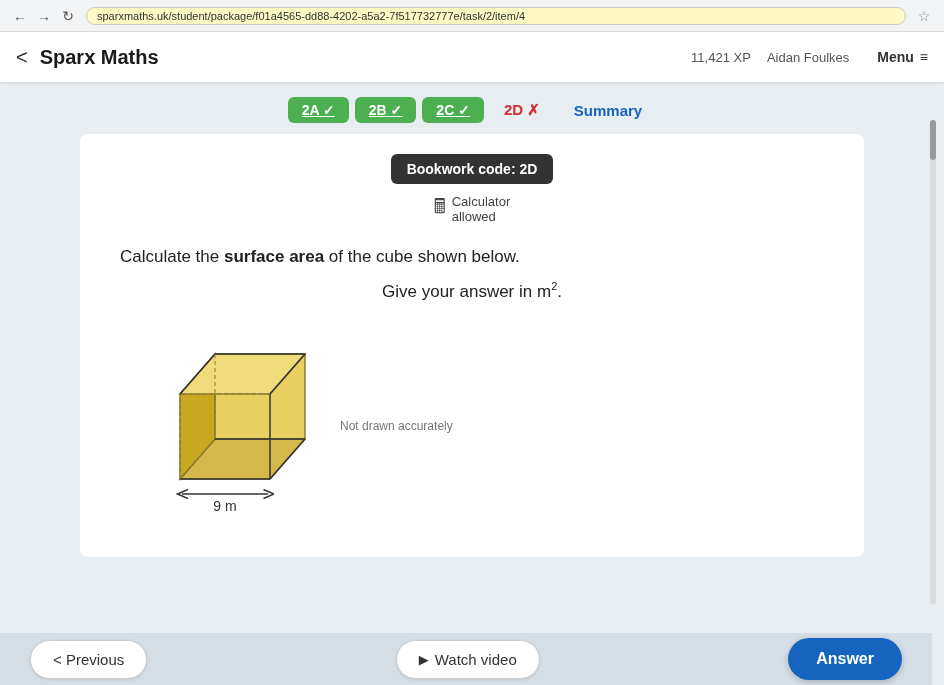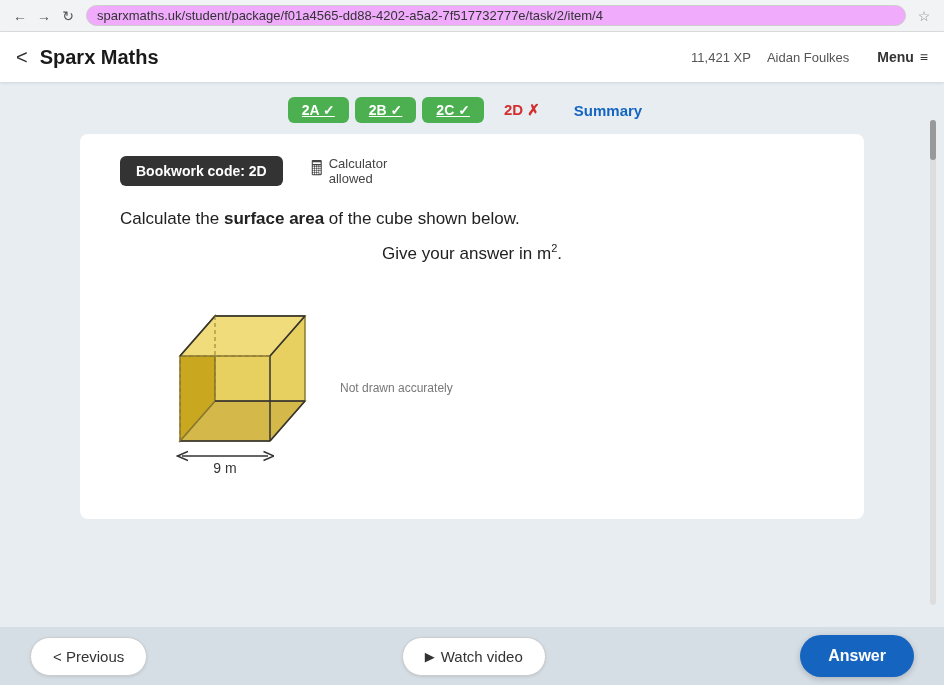--- a/index.html
+++ b/index.html
@@ -29,25 +29,25 @@
     }
     .browser-bar .nav-btn {
       width: 20px; height: 20px;
       border: none; background: none;
       cursor: pointer; color: #555;
       font-size: 14px;
       display: flex; align-items: center; justify-content: center;
     }
     .browser-bar .url-bar {
       flex: 1;
-      background: #f0abfc;
+      background: #fef9c3;
       border: 1px solid #ccc;
       border-radius: 12px;
       padding: 2px 10px;
-      font-size: 13px;
+      font-size: 11px;
       color: #333;
     }
     .browser-bar .star-btn {
       width: 20px; height: 20px;
       background: none; border: none;
       color: #888; cursor: pointer; font-size: 14px;
     }
 
     
     .top-nav {
@@ -136,22 +136,23 @@
       margin: 0 80px;
       border-radius: 8px;
       padding: 20px 40px 20px;
       position: relative;
     }
 
     
     .bookwork-row {
       display: flex;
       align-items: center;
-      gap: 28px;
+      gap: 8px;
       margin-bottom: 18px;
+      flex-direction: column;
     }
     .bookwork-code {
       background: #333;
       color: white;
       border-radius: 6px;
       padding: 7px 16px;
       font-size: 14px;
       font-weight: bold;
     }
     .calculator-badge {
@@ -195,22 +196,22 @@
       color: #777;
       text-align: center;
       margin-top: 4px;
     }
 
     
     .bottom-bar {
       position: absolute;
       bottom: 0;
       left: 0;
-      right: 0;
-      height: 58px;
+      right: 12px;
+      height: 52px;
       background: rgba(200,210,220,0.6);
       display: flex;
       align-items: center;
       justify-content: space-between;
       padding: 0 30px;
     }
     .prev-btn {
       background: white;
       border: 1px solid #ccc;
       border-radius: 24px;

